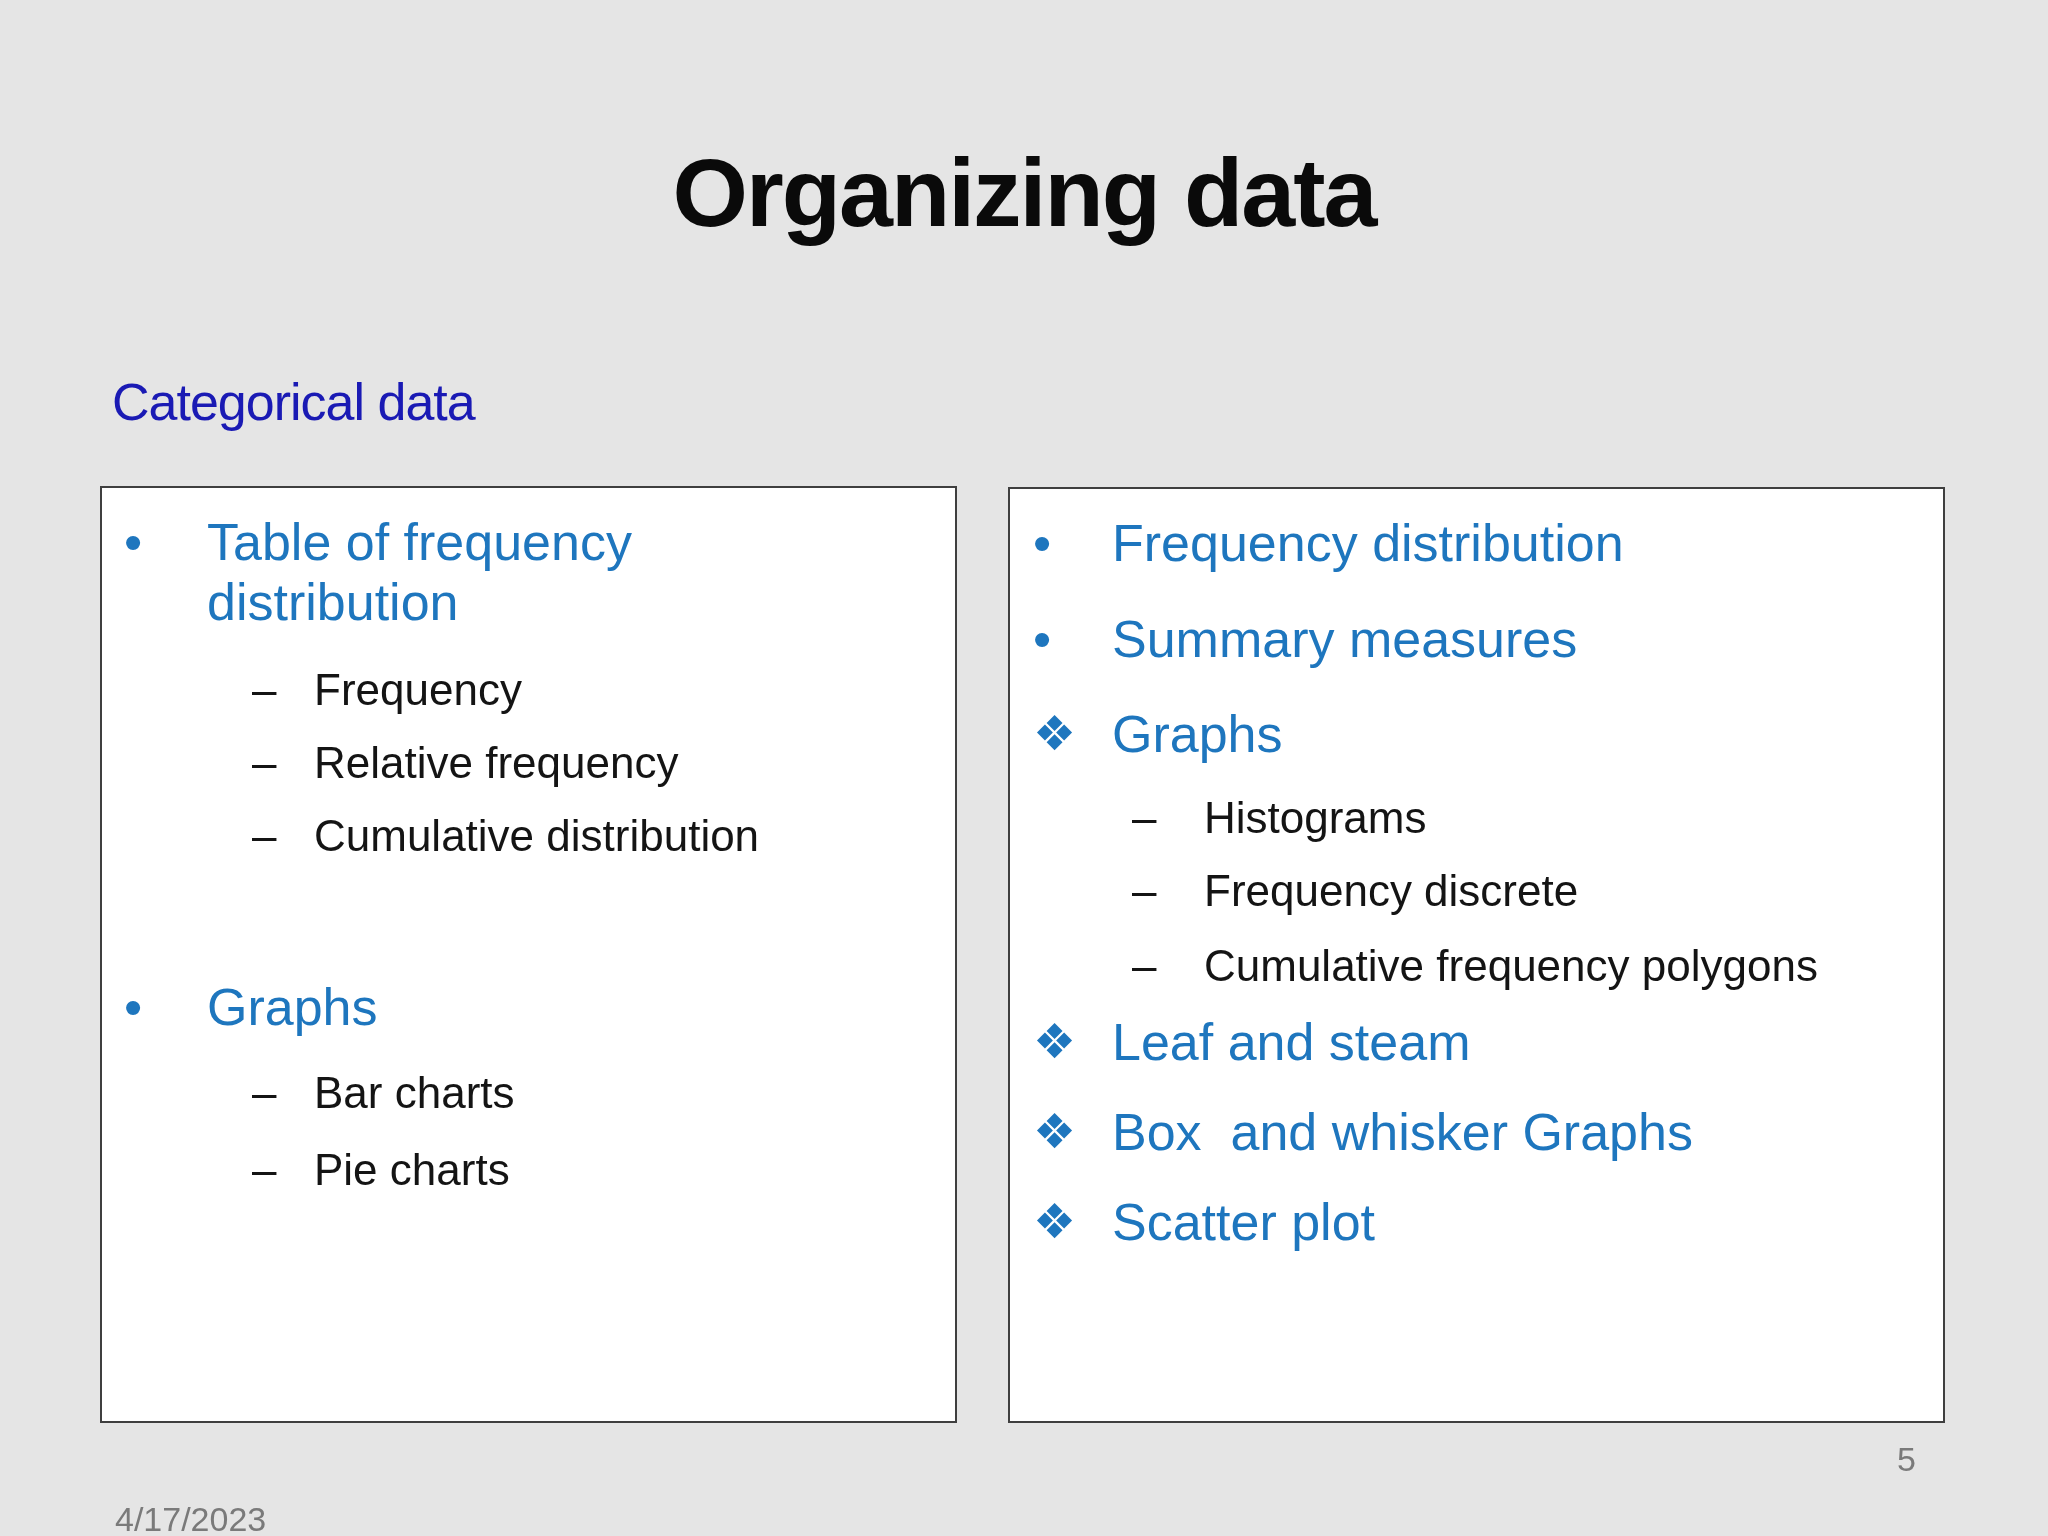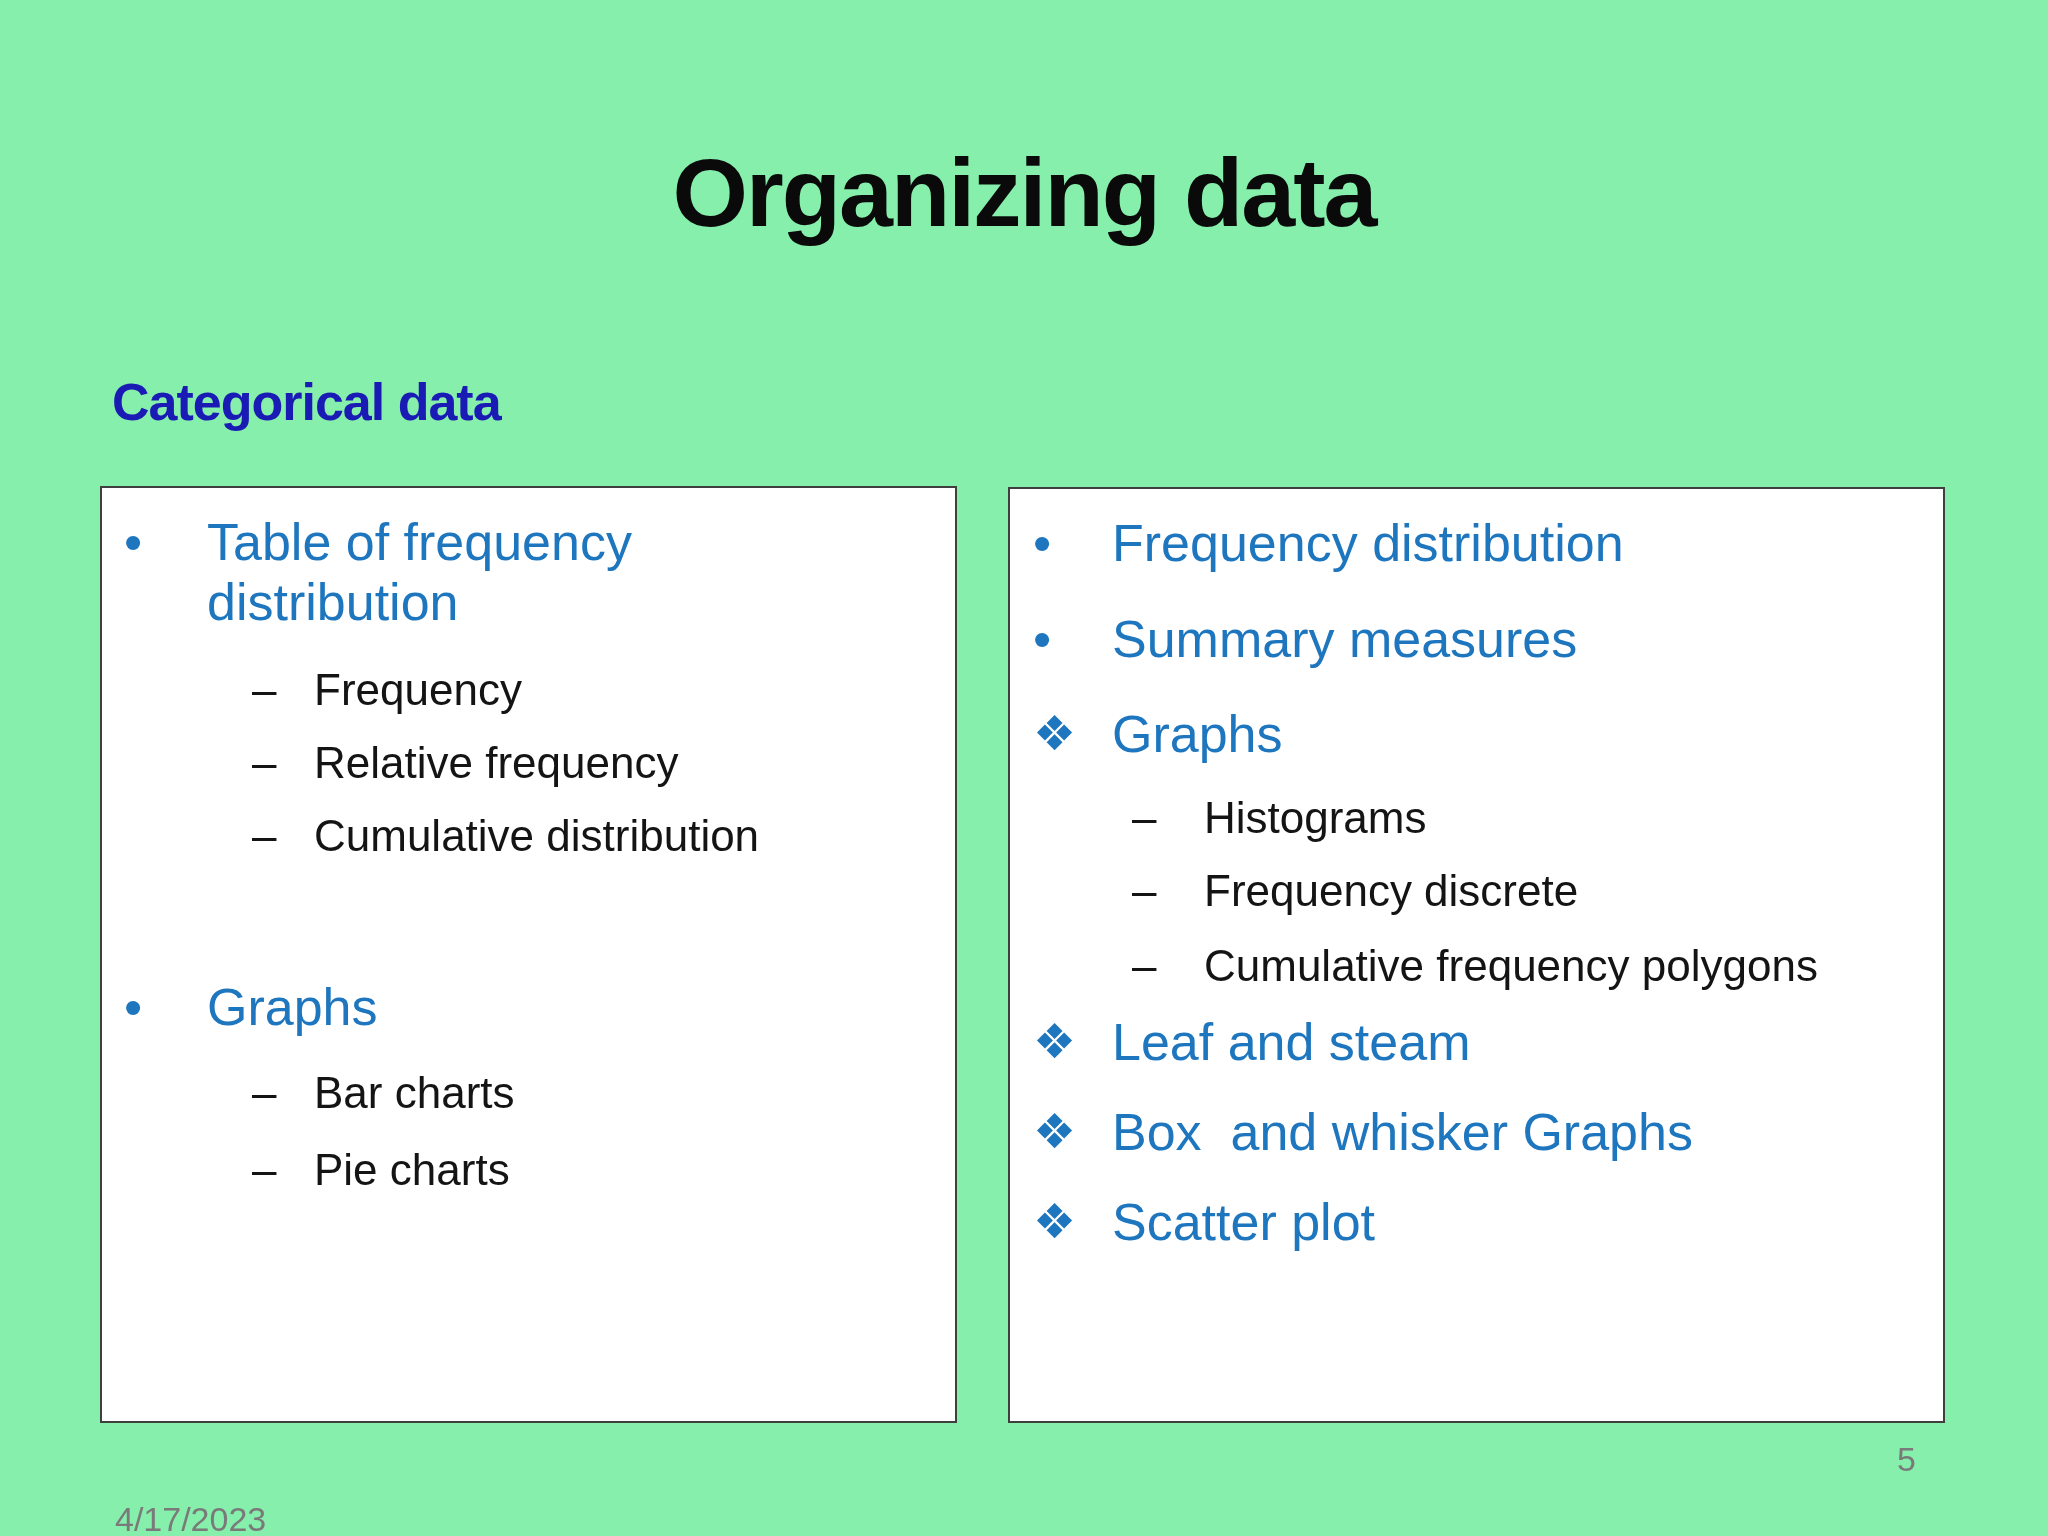--- a/index.html
+++ b/index.html
@@ -1,25 +1,25 @@
 <!DOCTYPE html>
 <html><head>
 <meta charset="utf-8">
 <style>
   html,body{margin:0;padding:0;background:#ffffff;}
   .slide{
-    position:relative;width:2048px;height:1536px;background:#86efac;
+    position:relative;width:2048px;height:1536px;background:#e5e5e5;
     font-family:"Liberation Sans","DejaVu Sans",sans-serif;overflow:hidden;
   }
   .title{
     position:absolute;left:0;top:140px;width:100%;text-align:center;
     font-size:97px;font-weight:bold;color:#0a0a0a;letter-spacing:-2px;line-height:1.1;
   }
   .col-header{
-    position:absolute;font-size:52px;font-weight:bold;color:#1a1ab4;
+    position:absolute;font-size:52px;font-weight:normal;color:#1a1ab4;
     line-height:64px;letter-spacing:-1px;white-space:pre;text-align:right;
   }
   .hdr-left{left:112px;top:370px;}
   .hdr-right{left:1030px;top:398px;}
   .box{
     position:absolute;border:2px solid #3f3f3f;background:#ffffff;box-sizing:border-box;
   }
   .box-left{left:100px;top:486px;width:857px;height:937px;}
   .box-right{left:1008px;top:487px;width:937px;height:936px;}
   .list{display:flex;flex-direction:column;padding-top:24px;}

